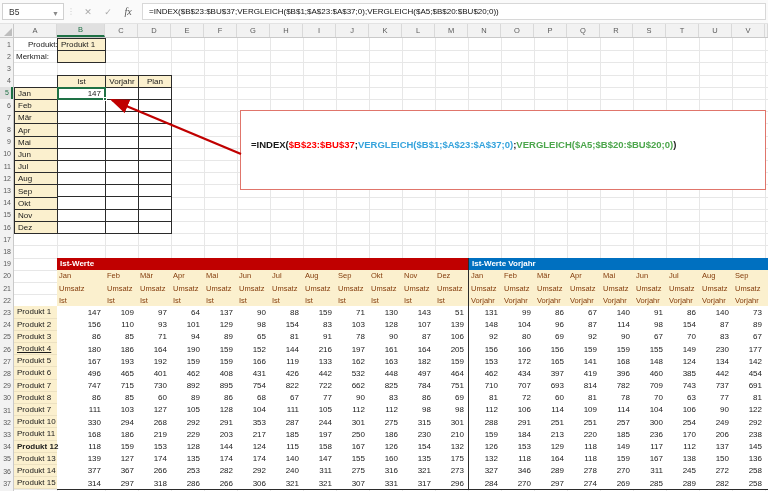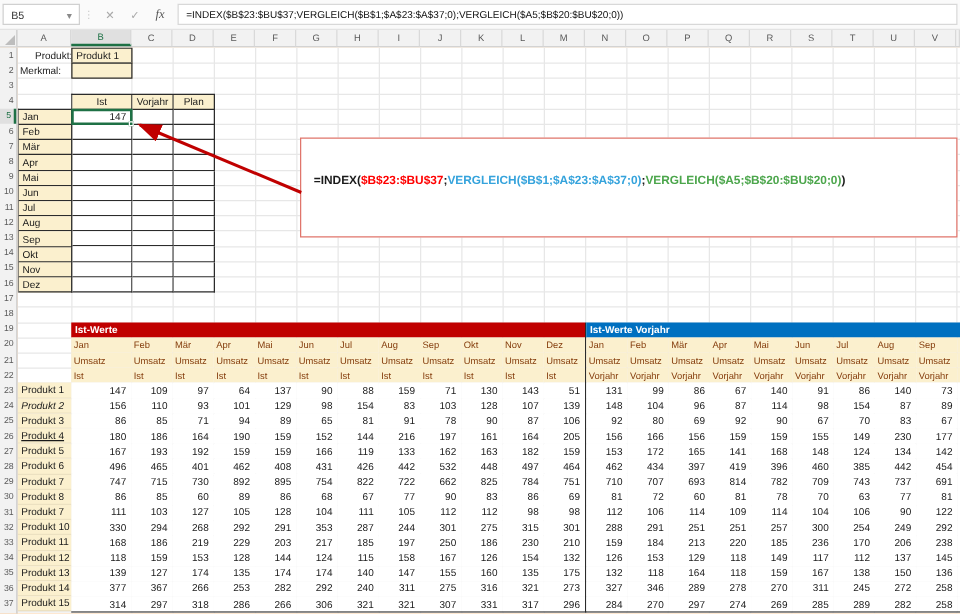--- a/index.html
+++ b/index.html
@@ -1,17 +1,17 @@
 <!DOCTYPE html>
 <html><head>
 <meta charset="utf-8">
 <style>
   * { box-sizing: border-box; margin: 0; padding: 0; }
   body { font-family: "Liberation Sans", sans-serif; background: #fff; }
-  #app { position: relative; width: 768px; height: 491px; overflow: hidden; background: #fdba74; }
+  #app { position: relative; width: 768px; height: 491px; overflow: hidden; background: #0c4a6e; }
 
   
   .fbar { position: absolute; left:0; top:0; width:768px; height:24px; background:#fafafa;
           border-bottom:1px solid #e3e3e3; display:flex; align-items:stretch; font-size:8.5px; color:#333; }
   .namebox { width:62px; margin:3px 0 3px 2px; background:#fff; border:1px solid #d0d0d0;
              display:flex; align-items:center; padding-left:6px; position:relative; }
   .namebox .dd { position:absolute; right:4px; top:6px; color:#8a8a8a; font-size:7px; }
   .fsep { width:14px; display:flex; align-items:center; justify-content:center; color:#c9c9c9; font-size:8px; }
   .fbtns { display:flex; align-items:center; gap:0; }
   .fbtn { width:20px; text-align:center; color:#aaaaaa; font-size:9px; }
@@ -705,29 +705,29 @@
         <div class="hline" style="top: 353.8px;"></div>
         <div class="hline" style="top: 366px;"></div>
         <div class="hline" style="top: 378.2px;"></div>
         <div class="hline" style="top: 390.4px;"></div>
         <div class="hline" style="top: 402.6px;"></div>
         <div class="hline" style="top: 414.8px;"></div>
         <div class="hline" style="top: 427px;"></div>
         <div class="hline" style="top: 439.2px;"></div>
         <div class="hline" style="top: 451.4px;"></div>
         <div class="prodlab" style="top: 268.4px;">Produkt 1</div>
-        <div class="prodlab" style="top: 280.6px; font-style: italic;">Produkt 2</div>
+        <div class="prodlab" style="top: 280.6px;">Produkt 2</div>
         <div class="prodlab" style="top: 292.8px;">Produkt 3</div>
         <div class="prodlab" style="top: 305px; text-decoration: underline;">Produkt 4</div>
         <div class="prodlab" style="top: 317.2px;">Produkt 5</div>
         <div class="prodlab" style="top: 329.4px;">Produkt 6</div>
         <div class="prodlab" style="top: 341.6px;">Produkt 7</div>
         <div class="prodlab" style="top: 353.8px;">Produkt 8</div>
         <div class="prodlab" style="top: 366px;">Produkt 7</div>
         <div class="prodlab" style="top: 378.2px;">Produkt 10</div>
         <div class="prodlab" style="top: 390.4px;">Produkt 11</div>
-        <div class="prodlab" style="top: 402.6px;">Produkt 12</div>
+        <div class="prodlab" style="top: 402.6px; font-weight: bold;">Produkt 12</div>
         <div class="prodlab" style="top: 414.8px;">Produkt 13</div>
         <div class="prodlab" style="top: 427px;">Produkt 14</div>
         <div class="prodlab" style="top: 439.2px;">Produkt 15</div>
       </div>
   </div>
 </div>
 
 </body></html>

